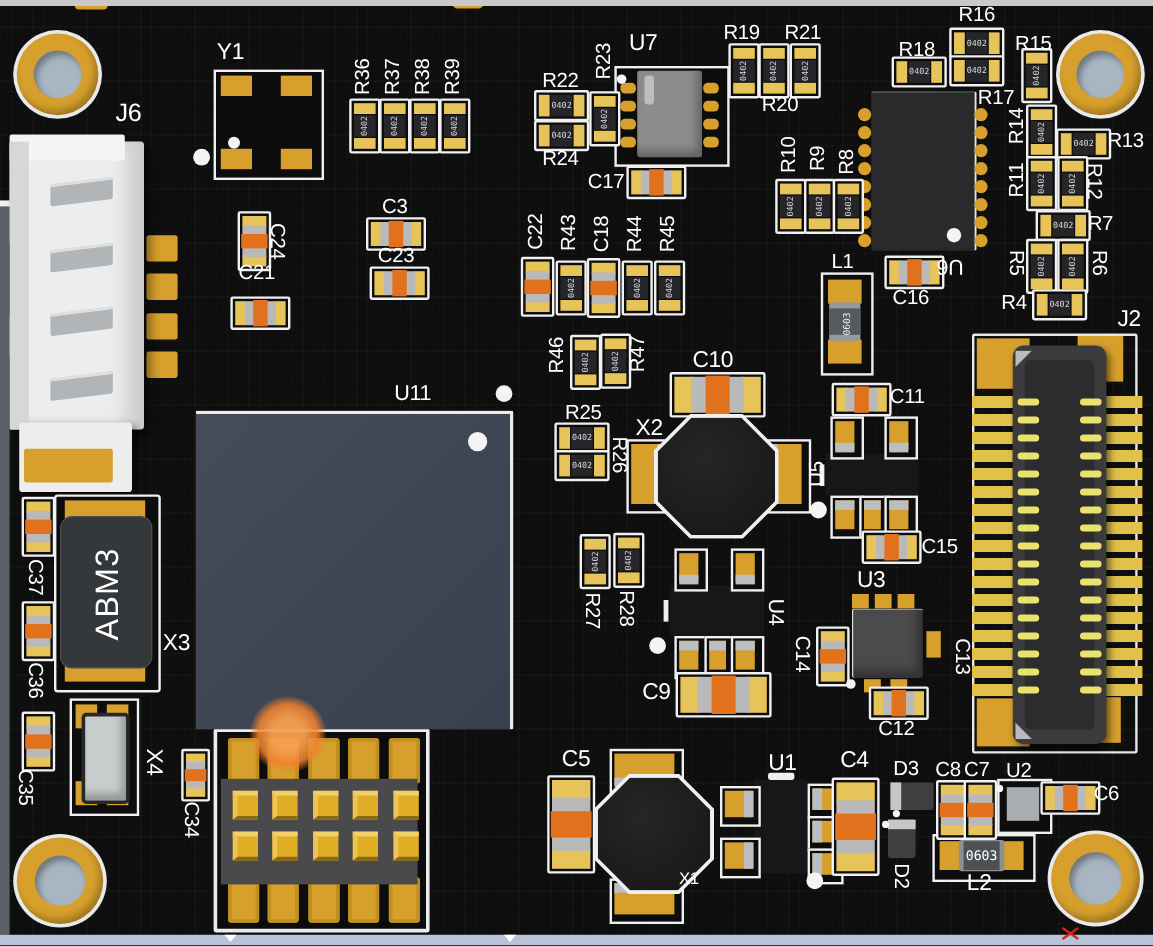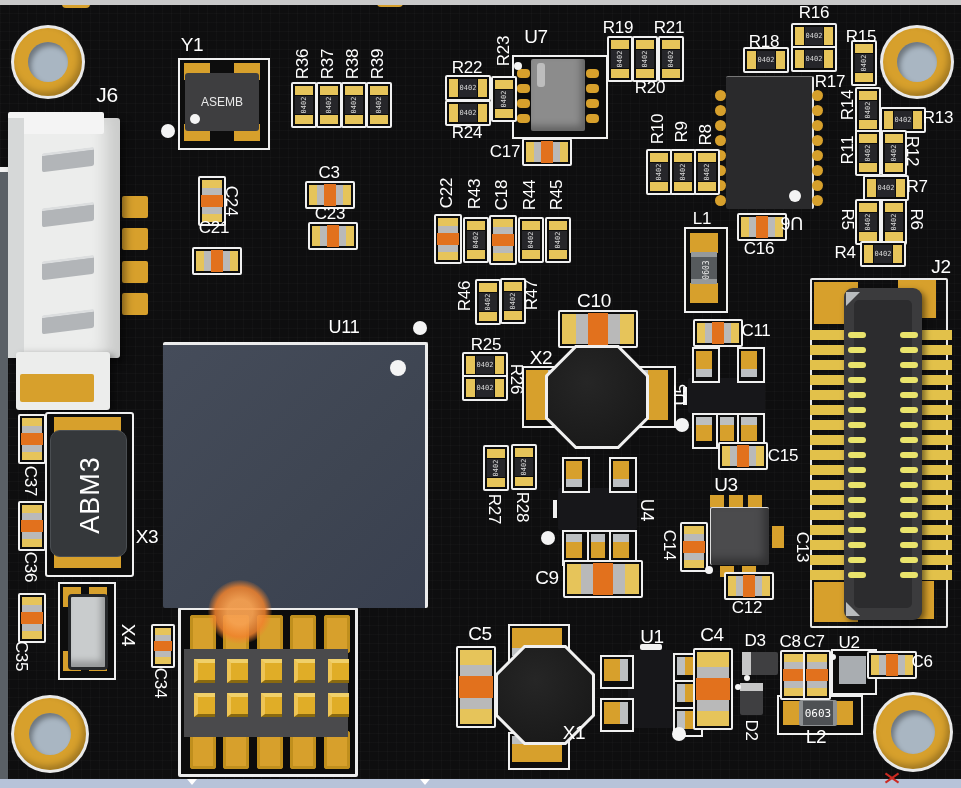--- a/index.html
+++ b/index.html
@@ -150,21 +150,20 @@
         <div style="position: absolute; left: 82.8px; top: 86px; width: 17px; height: 17px; background: rgb(224, 173, 39); border-top: 4px solid rgb(240, 208, 106); border-left: 4px solid rgb(238, 196, 85); border-bottom: 3px solid rgb(138, 106, 16);"></div>
         <div style="position: absolute; left: 116.2px; top: 86px; width: 17px; height: 17px; background: rgb(224, 173, 39); border-top: 4px solid rgb(240, 208, 106); border-left: 4px solid rgb(238, 196, 85); border-bottom: 3px solid rgb(138, 106, 16);"></div>
         <div style="position: absolute; left: 149.6px; top: 86px; width: 17px; height: 17px; background: rgb(224, 173, 39); border-top: 4px solid rgb(240, 208, 106); border-left: 4px solid rgb(238, 196, 85); border-bottom: 3px solid rgb(138, 106, 16);"></div>
       </div>
       <div style="position: absolute; left: 208px; top: 580px; width: 64px; height: 64px; border-radius: 50%; z-index: 7; background: radial-gradient(circle, rgba(246, 160, 80, 0.95) 0px, rgba(246, 160, 80, 0.95) 28%, rgba(240, 130, 45, 0.85) 55%, rgba(235, 110, 40, 0) 72%);"></div>
       <div style="position: absolute; left: 178px; top: 58px; width: 88px; height: 88px; border: 2px solid rgb(240, 240, 240); background: rgb(13, 13, 13); z-index: 2;">
         <div style="position: absolute; left: 4px; top: 3px; width: 26px; height: 17px; background: rgb(215, 160, 44);"></div>
         <div style="position: absolute; left: 54px; top: 3px; width: 26px; height: 17px; background: rgb(215, 160, 44);"></div>
         <div style="position: absolute; left: 4px; top: 64px; width: 26px; height: 17px; background: rgb(215, 160, 44);"></div>
         <div style="position: absolute; left: 54px; top: 64px; width: 26px; height: 17px; background: rgb(215, 160, 44);"></div>
-        <div style="position: absolute; left: 5px; top: 13px; width: 74px; height: 58px; background: rgb(62, 62, 64); border-radius: 3px; display: flex; align-items: center; justify-content: center; color: rgb(233, 233, 233); font-size: 12px;">ASEMB</div>
       </div>
       <div style="position: absolute; left: 512px; top: 55px; width: 92px; height: 80px; border: 2px solid rgb(240, 240, 240); background: rgb(12, 12, 12); z-index: 2;">
         <div style="position: absolute; left: 3px; top: 12px; width: 13px; height: 9px; background: rgb(215, 160, 44); border-radius: 4px;"></div>
         <div style="position: absolute; left: 72px; top: 12px; width: 13px; height: 9px; background: rgb(215, 160, 44); border-radius: 4px;"></div>
         <div style="position: absolute; left: 3px; top: 27px; width: 13px; height: 9px; background: rgb(215, 160, 44); border-radius: 4px;"></div>
         <div style="position: absolute; left: 72px; top: 27px; width: 13px; height: 9px; background: rgb(215, 160, 44); border-radius: 4px;"></div>
         <div style="position: absolute; left: 3px; top: 42px; width: 13px; height: 9px; background: rgb(215, 160, 44); border-radius: 4px;"></div>
         <div style="position: absolute; left: 72px; top: 42px; width: 13px; height: 9px; background: rgb(215, 160, 44); border-radius: 4px;"></div>
         <div style="position: absolute; left: 3px; top: 57px; width: 13px; height: 9px; background: rgb(215, 160, 44); border-radius: 4px;"></div>
         <div style="position: absolute; left: 72px; top: 57px; width: 13px; height: 9px; background: rgb(215, 160, 44); border-radius: 4px;"></div>
@@ -768,21 +767,21 @@
       <div style="position: absolute; left: 669px; top: 545px; color: rgb(255, 255, 255); font-size: 17px; white-space: nowrap; letter-spacing: -0.3px; line-height: 1; z-index: 6; transform: translate(-50%, -50%) rotate(90deg);">C14</div>
       <div style="position: absolute; left: 802px; top: 547px; color: rgb(255, 255, 255); font-size: 17px; white-space: nowrap; letter-spacing: -0.3px; line-height: 1; z-index: 6; transform: translate(-50%, -50%) rotate(90deg);">C13</div>
       <div style="position: absolute; left: 747px; top: 607px; color: rgb(255, 255, 255); font-size: 17px; white-space: nowrap; letter-spacing: -0.3px; line-height: 1; z-index: 6; transform: translate(-50%, -50%) rotate(0deg);">C12</div>
       <div style="position: absolute; left: 147px; top: 536px; color: rgb(255, 255, 255); font-size: 19px; white-space: nowrap; letter-spacing: -0.3px; line-height: 1; z-index: 6; transform: translate(-50%, -50%) rotate(0deg);">X3</div>
       <div style="position: absolute; left: 30px; top: 481px; color: rgb(255, 255, 255); font-size: 17px; white-space: nowrap; letter-spacing: -0.3px; line-height: 1; z-index: 6; transform: translate(-50%, -50%) rotate(90deg);">C37</div>
       <div style="position: absolute; left: 30px; top: 567px; color: rgb(255, 255, 255); font-size: 17px; white-space: nowrap; letter-spacing: -0.3px; line-height: 1; z-index: 6; transform: translate(-50%, -50%) rotate(90deg);">C36</div>
       <div style="position: absolute; left: 21px; top: 656px; color: rgb(255, 255, 255); font-size: 17px; white-space: nowrap; letter-spacing: -0.3px; line-height: 1; z-index: 6; transform: translate(-50%, -50%) rotate(90deg);">C35</div>
       <div style="position: absolute; left: 128px; top: 635px; color: rgb(255, 255, 255); font-size: 19px; white-space: nowrap; letter-spacing: -0.3px; line-height: 1; z-index: 6; transform: translate(-50%, -50%) rotate(90deg);">X4</div>
       <div style="position: absolute; left: 160px; top: 683px; color: rgb(255, 255, 255); font-size: 17px; white-space: nowrap; letter-spacing: -0.3px; line-height: 1; z-index: 6; transform: translate(-50%, -50%) rotate(90deg);">C34</div>
       <div style="position: absolute; left: 480px; top: 633px; color: rgb(255, 255, 255); font-size: 19px; white-space: nowrap; letter-spacing: -0.3px; line-height: 1; z-index: 6; transform: translate(-50%, -50%) rotate(0deg);">C5</div>
-      <div style="position: absolute; left: 574px; top: 732px; color: rgb(255, 255, 255); font-size: 19px; white-space: nowrap; letter-spacing: -0.3px; line-height: 1; z-index: 6; transform: translate(-50%, -50%) rotate(0deg); text-align: center;">X1</div>
+      <div style="position: absolute; left: 574px; top: 732px; color: rgb(255, 255, 255); font-size: 14px; white-space: nowrap; letter-spacing: -0.3px; line-height: 1; z-index: 6; transform: translate(-50%, -50%) rotate(0deg); text-align: center;">X1</div>
       <div style="position: absolute; left: 652px; top: 636px; color: rgb(255, 255, 255); font-size: 19px; white-space: nowrap; letter-spacing: -0.3px; line-height: 1; z-index: 6; transform: translate(-50%, -50%) rotate(0deg);">U1</div>
       <div style="position: absolute; left: 712px; top: 634px; color: rgb(255, 255, 255); font-size: 19px; white-space: nowrap; letter-spacing: -0.3px; line-height: 1; z-index: 6; transform: translate(-50%, -50%) rotate(0deg);">C4</div>
       <div style="position: absolute; left: 755px; top: 640px; color: rgb(255, 255, 255); font-size: 17px; white-space: nowrap; letter-spacing: -0.3px; line-height: 1; z-index: 6; transform: translate(-50%, -50%) rotate(0deg);">D3</div>
       <div style="position: absolute; left: 751px; top: 730px; color: rgb(255, 255, 255); font-size: 17px; white-space: nowrap; letter-spacing: -0.3px; line-height: 1; z-index: 6; transform: translate(-50%, -50%) rotate(90deg);">D2</div>
       <div style="position: absolute; left: 790px; top: 641px; color: rgb(255, 255, 255); font-size: 17px; white-space: nowrap; letter-spacing: -0.3px; line-height: 1; z-index: 6; transform: translate(-50%, -50%) rotate(0deg);">C8</div>
       <div style="position: absolute; left: 814px; top: 641px; color: rgb(255, 255, 255); font-size: 17px; white-space: nowrap; letter-spacing: -0.3px; line-height: 1; z-index: 6; transform: translate(-50%, -50%) rotate(0deg);">C7</div>
       <div style="position: absolute; left: 849px; top: 642px; color: rgb(255, 255, 255); font-size: 17px; white-space: nowrap; letter-spacing: -0.3px; line-height: 1; z-index: 6; transform: translate(-50%, -50%) rotate(0deg);">U2</div>
       <div style="position: absolute; left: 922px; top: 661px; color: rgb(255, 255, 255); font-size: 17px; white-space: nowrap; letter-spacing: -0.3px; line-height: 1; z-index: 6; transform: translate(-50%, -50%) rotate(0deg);">C6</div>
       <div style="position: absolute; left: 816px; top: 736px; color: rgb(255, 255, 255); font-size: 19px; white-space: nowrap; letter-spacing: -0.3px; line-height: 1; z-index: 6; transform: translate(-50%, -50%) rotate(0deg);">L2</div>
     </div>

